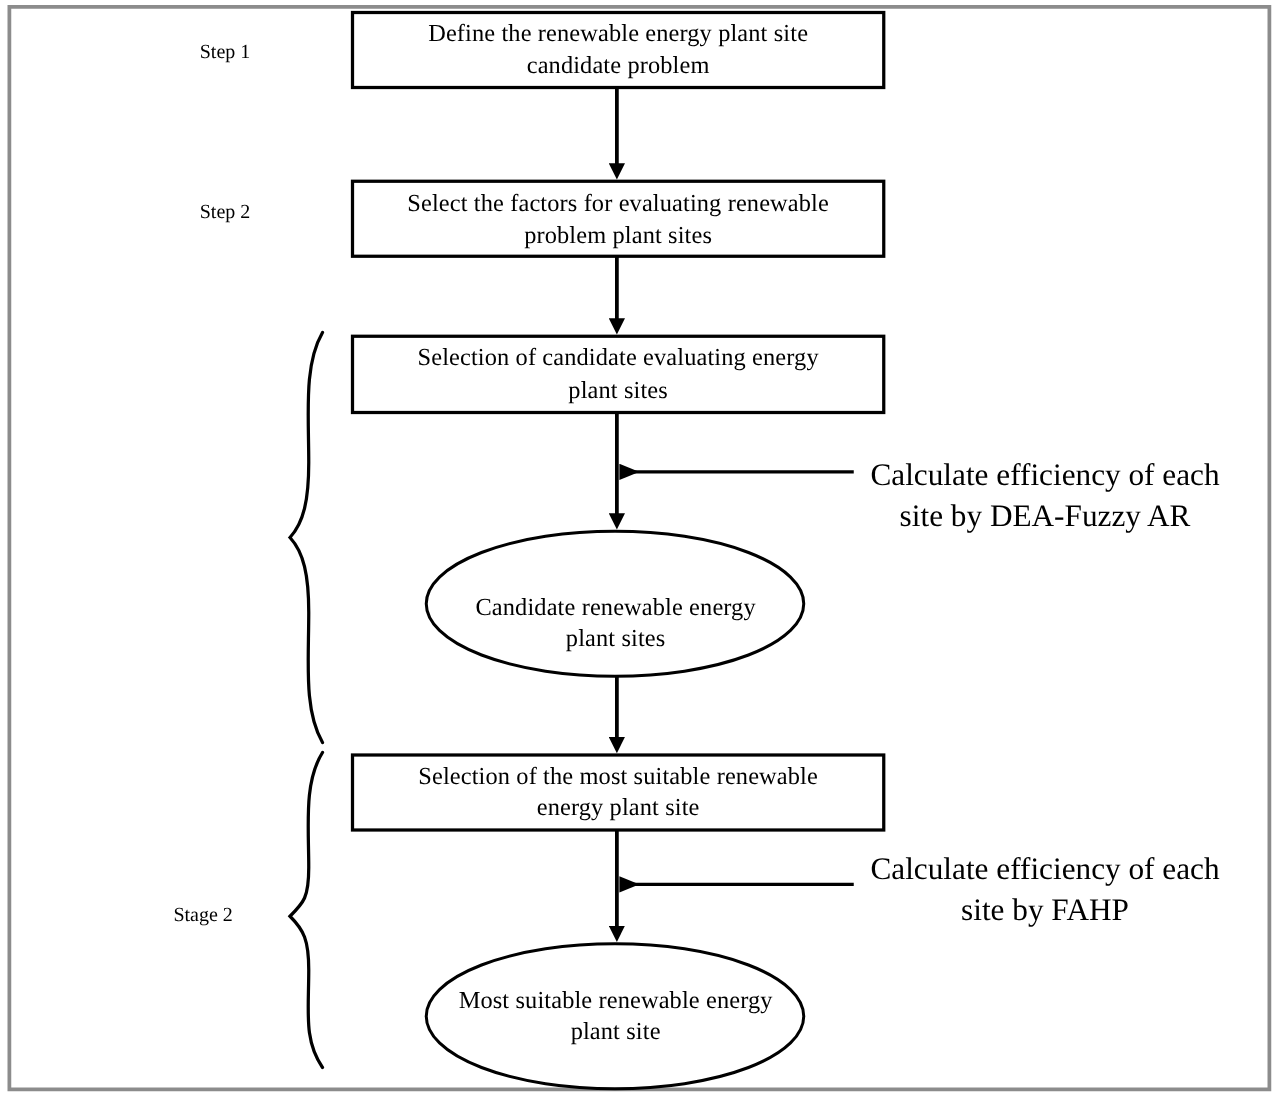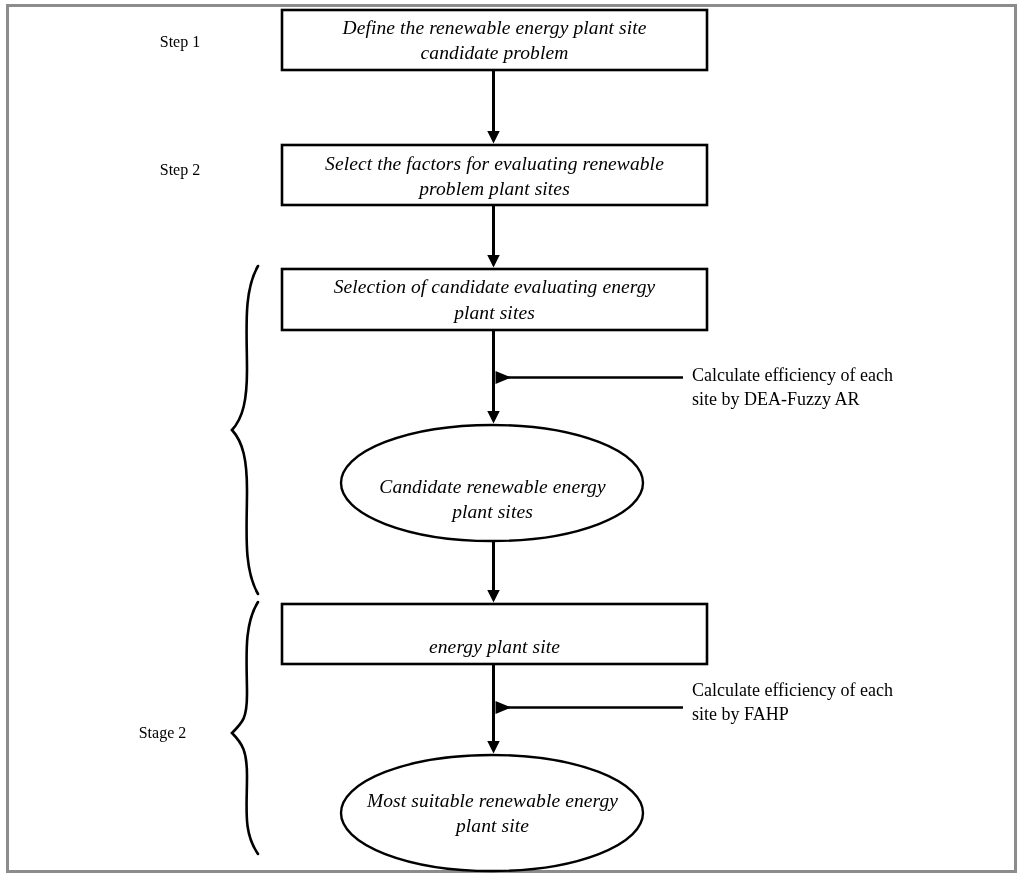--- a/index.html
+++ b/index.html
@@ -31,39 +31,38 @@
     align-items: center;
     justify-content: center;
     text-align: center;
     color: #000000;
     font-family: "Liberation Serif", "DejaVu Serif", serif;
     font-size: 19.5px;
     line-height: 1.30;
     letter-spacing: 0.1px;
     box-sizing: border-box;
     pointer-events: none;
-    font-style: italic;
   }
   .side-label {
     position: absolute;
     display: flex;
     align-items: center;
     justify-content: center;
     text-align: center;
     color: #000000;
     font-family: "Liberation Serif", "DejaVu Serif", serif;
     font-size: 16px;
     line-height: 1.30;
   }
   .annotation-text {
     position: absolute;
-    text-align: left;
+    text-align: center;
     color: #000000;
     font-family: "Liberation Serif", "DejaVu Serif", serif;
-    font-size: 18px;
+    font-size: 25px;
     line-height: 1.32;
   }
 </style>
 </head>
 <body>
 
 <div id="diagram-root">
 
   <svg id="flow-svg" viewBox="0 0 1024 882" xmlns="http://www.w3.org/2000/svg">
     <defs>
@@ -139,21 +138,21 @@
 
   <div class="node-text" style="left:350px; top:453px; width:285px; height:60px;margin-top:16px;">
     <div>
       <span>Candidate renewable energy</span><br>
       <span>plant sites</span>
     </div>
   </div>
 
   <div class="node-text" style="left:286px; top:604px; width:417px; height:60px;">
     <div>
-      <br>
+      <span>Selection of the most suitable renewable</span><br>
       <span>energy plant site</span>
     </div>
   </div>
 
   <div class="node-text" style="left:350px; top:783px; width:285px; height:60px;">
     <div>
       <span>Most suitable renewable energy</span><br>
       <span>plant site</span>
     </div>
   </div>

